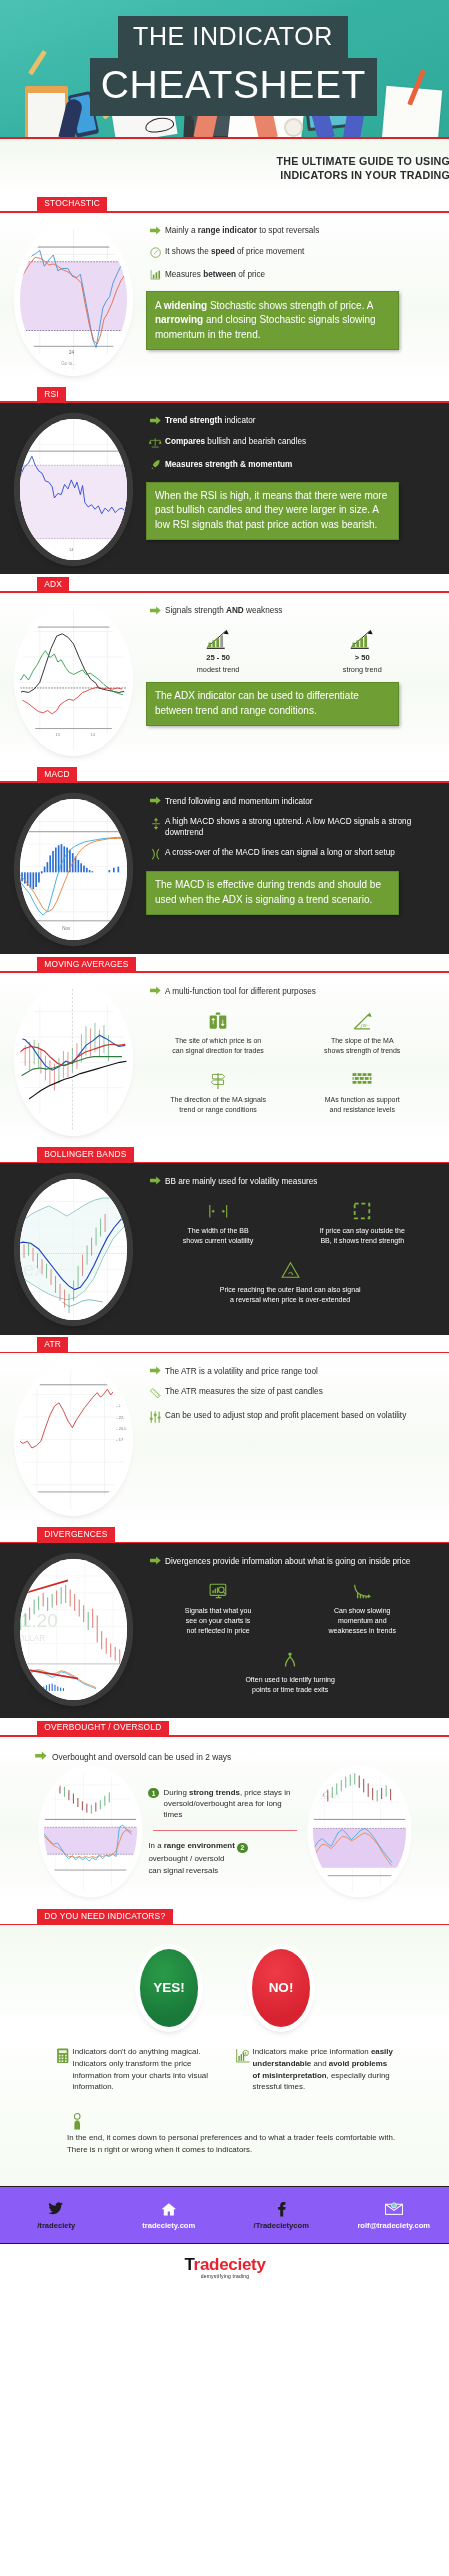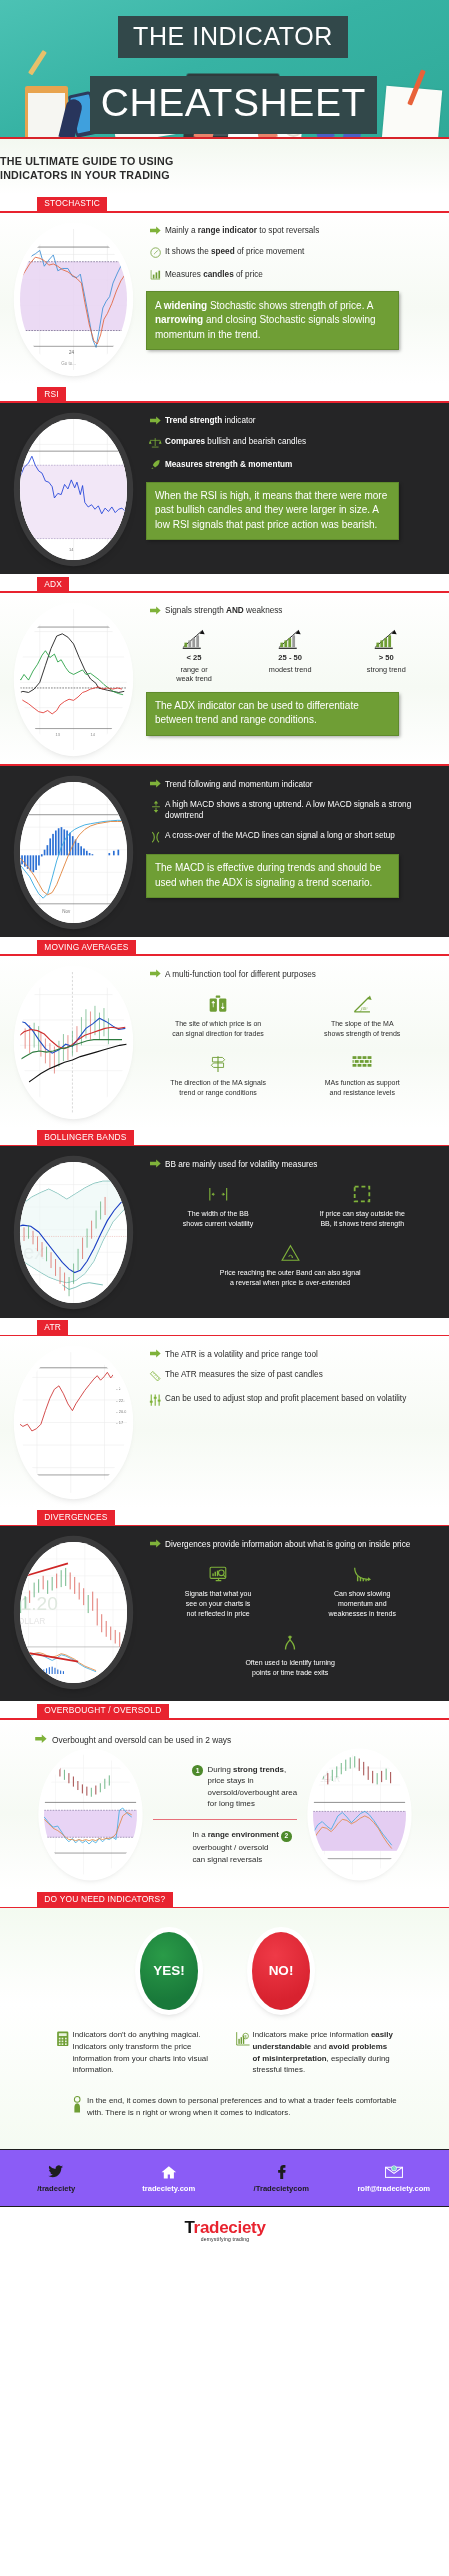--- a/index.html
+++ b/index.html
@@ -52,32 +52,32 @@
   .arm5{left:63px;bottom:0;width:15.7px;height:40px;background:#28355c;border-radius:7.9px 7.9px 0 0;transform:rotate(14deg);}
 
   .hero-title-wrap { position:absolute; left:16px; right:0; top:15.7px; text-align:center; z-index:5;}
   .title-band-1 {
     display:inline-block; background:#32484a; color:#ffffff;
     font-size:25px; line-height:1; letter-spacing:0.6px; font-weight:400;
     padding:7.9px 14.6px 9px; font-family:"Liberation Sans", sans-serif;
     font-stretch: condensed;
   }
   .title-band-2 {
-    display:block; margin: 18px auto 0; width: 287px;
+    display:block; margin: 0 auto 0; width: 287px;
     background:#32484a; color:#ffffff;
     font-size:39px; line-height:1; letter-spacing:0.6px; font-weight:400;
     padding:7.9px 11.2px 11.2px; text-align:center;
   }
   .hero-bottom-line{position:absolute;left:0;right:0;bottom:0;height:1.7px;background:#d8232a;}
 
   
   .subtitle-wrap {
     background: linear-gradient(180deg,#f3f8f0 0%, #ffffff 100%);
     padding: 14.6px 0 12.4px;
-    text-align:left;
+    text-align:right;
   }
   .subtitle {
     font-size:10.7px; font-weight:700; color:#2b2b2b; line-height:1.32;
     letter-spacing:0.2px;
   }
 
   
   .sec-tab-row { position:relative; height:17px; }
   .sec-tab {
     position:absolute; left:37px; bottom:0;
@@ -137,41 +137,41 @@
   .adx-lbl { font-size:7.3px; line-height:1.3; color:#2b2b2b; }
 
   
   .ob-head { display:flex; align-items:flex-end; padding: 2.2px 0 7.9px 35px; }
   .ob-head .bullet-text { font-size:8.4px; }
   .ob-row { display:flex; align-items:center; justify-content:center; gap:3.4px; }
   .ob-oval { width:93px; height:121px; border-radius:50%; background:#fff; position:relative; overflow:hidden;
              box-shadow:0 0 0 5.6px #fff, 0 3.9px 7.9px rgba(0,0,0,.2); flex:0 0 93px; }
   .ob-oval svg { position:absolute; left:-11.2px; top:0; width:115px; height:121px; }
   .ob-mid { flex:0 0 169px; padding: 0 7.9px; }
-  .ob-item { display:flex; align-items:flex-start;margin-left:44px; }
+  .ob-item { display:flex; align-items:flex-start; }
   .ob-num {
     width:10.7px;height:10.7px;border-radius:50%;background:#4e8a2c;color:#fff;
     font-size:6.7px;font-weight:700;display:flex;align-items:center;justify-content:center;
     flex:0 0 10.7px; margin-top:1.1px;
   }
   .ob-txt { font-size:7.9px; line-height:1.45; color:#2b2b2b; padding:0 4.5px; }
   .ob-sep { height:1.1px; background:#e8707a; margin:9px 4.5px; }
 
   
   .ynrow { display:flex; justify-content:center; gap:54px; padding: 11.2px 0 4.5px; }
   .yn-oval { width:58px;height:78px;border-radius:50%;display:flex;align-items:center;justify-content:center;
              color:#fff;font-size:13.5px;font-weight:700;box-shadow:0 0 0 5px #fff,0 3.9px 7.3px rgba(0,0,0,.25);}
   .yes-oval{ background: radial-gradient(circle at 40% 30%, #2a9b48, #19793a 70%); }
   .no-oval { background: radial-gradient(circle at 40% 30%, #ef3a47, #d8222f 70%); }
   .yncols { display:flex; justify-content:center; gap:17px; padding: 14.6px 36px 0; }
   .yncol { width:163px; display:flex; align-items:flex-start; }
   .yncol .bic { width:19px;flex:0 0 19px;text-align:center;padding-top:1.7px; }
   .yncol .t { font-size:7.9px; line-height:1.5; color:#2b2b2b; }
   .yncol .t b { font-weight:700; }
-  .final { display:flex; align-items:flex-start; padding: 19px 51px 5.6px 67px; }
+  .final { display:flex; align-items:flex-start; padding: 19px 51px 5.6px 67px; flex-direction: column; }
   .final .bic { width:20px; flex:0 0 20px; text-align:center; padding-top:1.1px;}
   .final .t { font-size:7.9px; line-height:1.5; color:#2b2b2b; }
 
   
   .footer {
     background:#8b5cf6; padding: 12.4px 0 13.5px;
     border-top:1.7px solid #1d1d1d; border-bottom:1.7px solid #1d1d1d;
     display:flex; justify-content:space-around; align-items:flex-start;
   }
   .fitem { text-align:center; width:107px; }
@@ -275,21 +275,21 @@
         <div class="bullet">
           <span class="bic">
             <svg width="11.2" height="11.2" viewBox="0 0 20 20">
                 <path d="M2 18V2" stroke="#6f9e35" stroke-width="1.3"></path>
                 <path d="M2 18h16" stroke="#6f9e35" stroke-width="1.3"></path>
                 <rect x="5" y="10" width="3" height="7" fill="#6f9e35"></rect>
                 <rect x="10" y="6" width="3" height="11" fill="#6f9e35"></rect>
                 <rect x="15" y="3" width="3" height="14" fill="#6f9e35"></rect>
               </svg>
           </span>
-          <span class="bullet-text">Measures <b>candles</b> of price</span>
+          <span class="bullet-text">Measures <b>between</b> of price</span>
         </div>
         <div class="note">
           A <b>widening</b> Stochastic shows strength of price. A <b>narrowing</b> and closing Stochastic signals slowing momentum in the trend.
         </div>
       </div>
     </div>
   </div>
 
   <div class="sec-tab-row">
     <div class="sec-tab">RSI</div>
@@ -397,35 +397,20 @@
           <span class="bullet-text">Signals strength <b>AND</b> weakness</span>
         </div>
 
         <div class="adx-grid">
           <div class="adx-cell">
             <div class="adx-ic">
               <svg width="26" height="21.4" viewBox="0 0 46 38">
                 <path d="M4 34 L36 6" stroke="#111" stroke-width="1.6" fill="none"></path>
                   <path d="M38 3l4 8-9-1z" fill="#111"></path>
                 <rect x="6" y="26" width="5" height="8" fill="#6f9e35"></rect>
-                  <rect x="13" y="22" width="5" height="12" fill="#9a9a9a"></rect>
-                <rect x="20" y="18" width="5" height="16" fill="#9a9a9a"></rect>
-                  <rect x="27" y="13" width="5" height="21" fill="#9a9a9a"></rect>
-                <rect x="3" y="35" width="32" height="2" fill="#111"></rect>
-              </svg>
-            </div>
-            <div class="adx-val">&lt; 25</div>
-            <div class="adx-lbl">range or<br>weak trend</div>
-          </div>
-          <div class="adx-cell">
-            <div class="adx-ic">
-              <svg width="26" height="21.4" viewBox="0 0 46 38">
-                <path d="M4 34 L36 6" stroke="#111" stroke-width="1.6" fill="none"></path>
-                  <path d="M38 3l4 8-9-1z" fill="#111"></path>
-                <rect x="6" y="26" width="5" height="8" fill="#6f9e35"></rect>
                   <rect x="13" y="22" width="5" height="12" fill="#6f9e35"></rect>
                 <rect x="20" y="18" width="5" height="16" fill="#6f9e35"></rect>
                   <rect x="27" y="13" width="5" height="21" fill="#9a9a9a"></rect>
                 <rect x="3" y="35" width="32" height="2" fill="#111"></rect>
               </svg>
             </div>
             <div class="adx-val">25 - 50</div>
             <div class="adx-lbl">modest trend</div>
           </div>
           <div class="adx-cell">
@@ -443,20 +428,23 @@
             <div class="adx-val">&gt; 50</div>
             <div class="adx-lbl">strong trend</div>
           </div>
         </div>
 
         <div class="note">The ADX indicator can be used to differentiate between trend and range conditions.</div>
       </div>
     </div>
   </div>
 
+  <div class="sec-tab-row">
+    <div class="sec-tab">MACD</div>
+  </div>
   <div class="sec-rule"></div>
   <div class="sec-body sec-dark">
     <div class="row">
       <div class="chart-col">
         <div class="oval">
           <svg viewBox="0 0 238 250" preserveAspectRatio="none">
             <rect width="238" height="250" fill="#fff"></rect>
             <g stroke="#ececec" stroke-width="1">
               <line x1="0" y1="40" x2="238" y2="40"></line>
                 <line x1="0" y1="80" x2="238" y2="80"></line>

